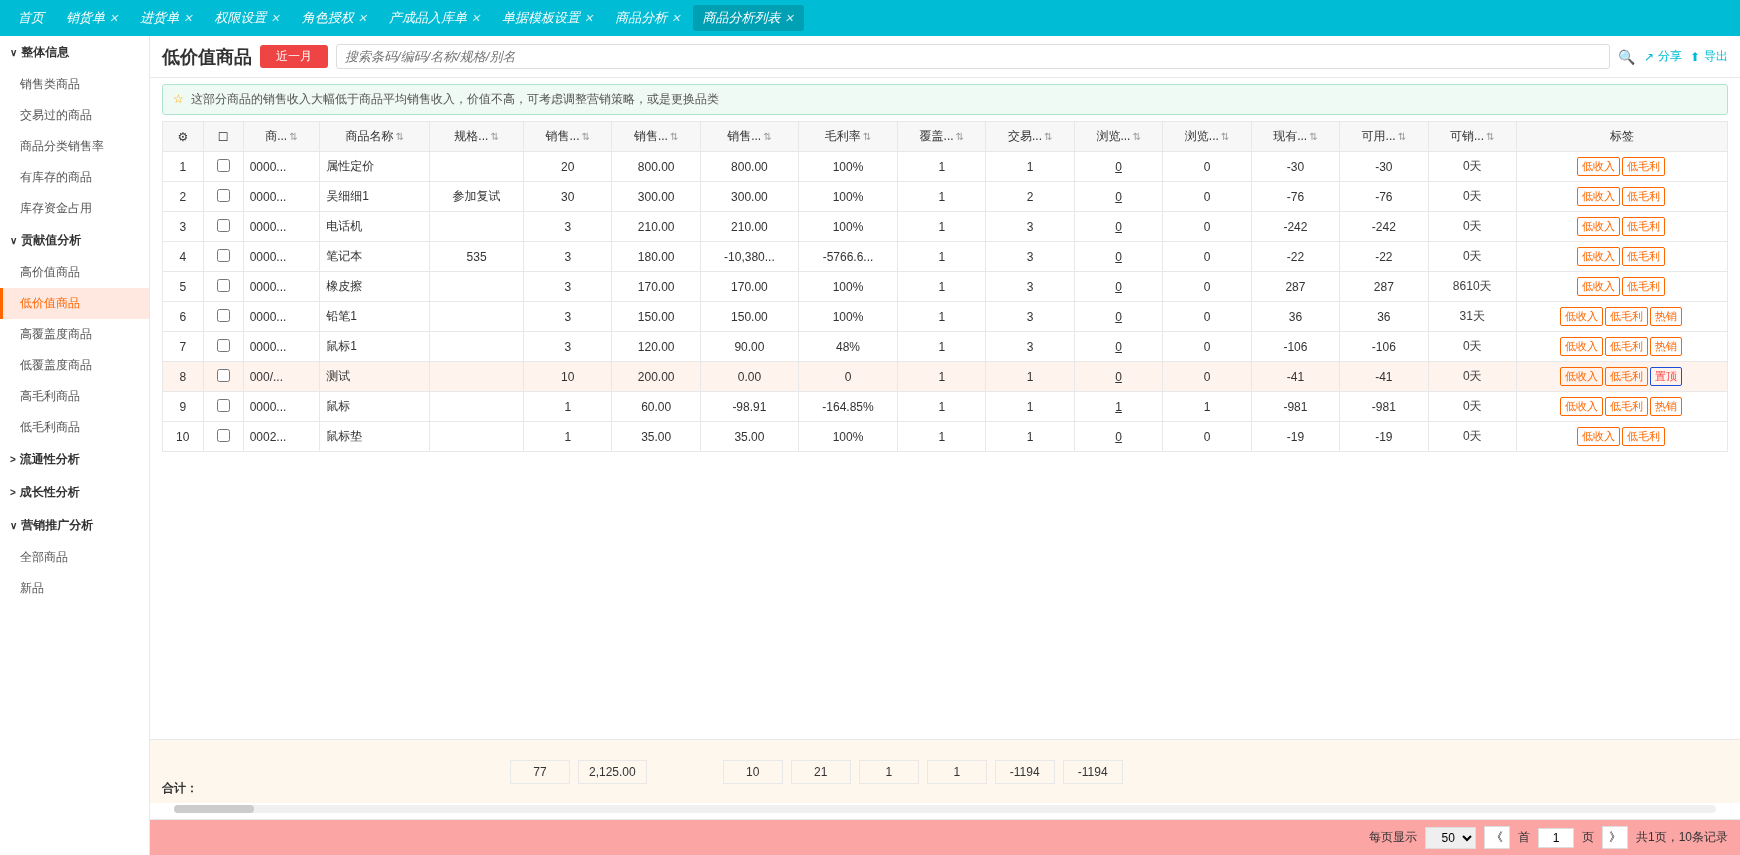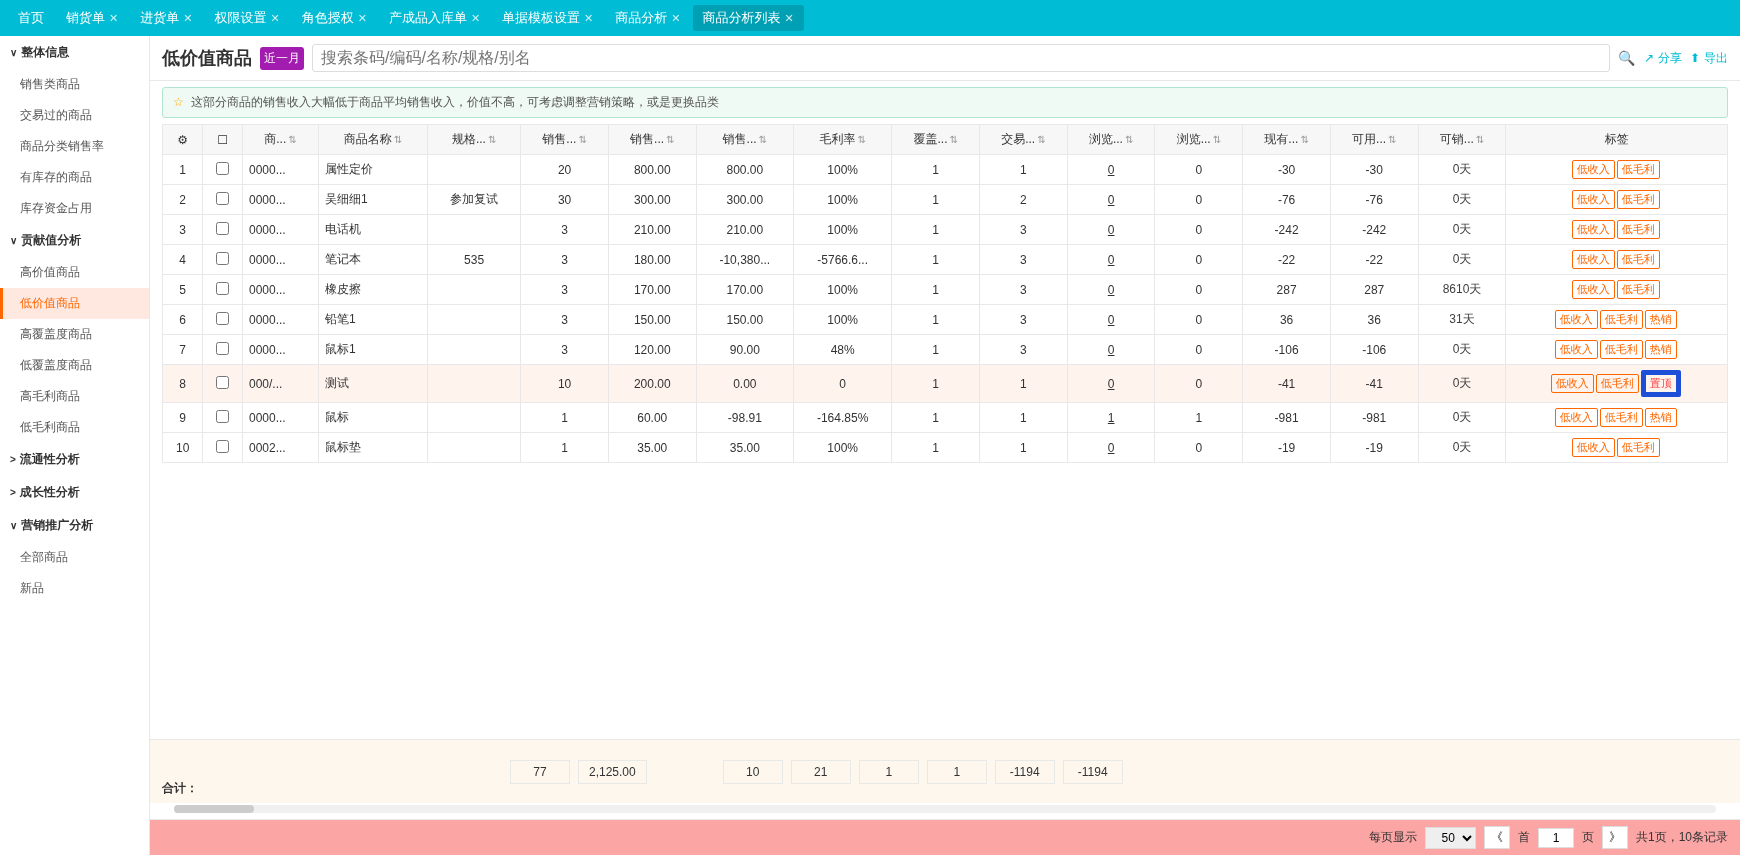--- a/index.html
+++ b/index.html
@@ -6,20 +6,21 @@
     body { font-family: "Microsoft YaHei", Arial, sans-serif; font-size: 12px; background: #f5f5f5; color: #333; }
 
     
     .top-nav {
       background: #00bcd4;
       display: flex;
       align-items: center;
       height: 36px;
       padding: 0 8px;
       gap: 2px;
+      font-style: italic;
     }
     .nav-item {
       color: #fff;
       padding: 4px 10px;
       cursor: pointer;
       font-size: 13px;
       white-space: nowrap;
       border-radius: 3px;
       display: flex;
       align-items: center;
@@ -78,36 +79,37 @@
       border-bottom: 1px solid #e8e8e8;
       gap: 8px;
       flex-shrink: 0;
     }
     .page-title {
       font-size: 18px;
       font-weight: bold;
       color: #333;
     }
     .period-btn {
-      background: #a21caf;
+      background: #ef4444;
       color: #fff;
       border: none;
-      padding: 3px 4px;
+      padding: 3px 16px;
       border-radius: 3px;
       cursor: pointer;
       font-size: 12px;
     }
     .search-box {
       flex: 1;
       border: 1px solid #ddd;
       border-radius: 3px;
       padding: 4px 8px;
-      font-size: 16px;
+      font-size: 13px;
       color: #ef4444;
       background: #fff;
+      font-style: italic;
     }
     .search-icon { color: #ff6600; font-size: 14px; cursor: pointer; }
     .header-actions {
       display: flex;
       gap: 8px;
       margin-left: auto;
     }
     .action-btn {
       display: flex;
       align-items: center;
@@ -162,21 +164,21 @@
     }
     tr.highlighted td { background: #fff3ee; }
     .tag {
       display: inline-block;
       padding: 1px 4px;
       border-radius: 2px;
       font-size: 11px;
       margin-right: 2px;
     }
     .tag-orange { color: #ff6600; border: 1px solid #ff6600; }
-    .tag-red { color: #ff4444; border: 5px solid #1d4ed8; }
+    .tag-red { color: #ff4444; border: 1px solid #1d4ed8; }
     .day-0 { color: #404040; }
     td.text-left { text-align: left; }
     .underline { text-decoration: underline; cursor: pointer; }
     th .sort-icon { font-size: 10px; color: #999; margin-left: 2px; }
 
     
     .table-footer {
       display: flex;
       align-items: center;
       border-top: 1px solid #e8e8e8;

